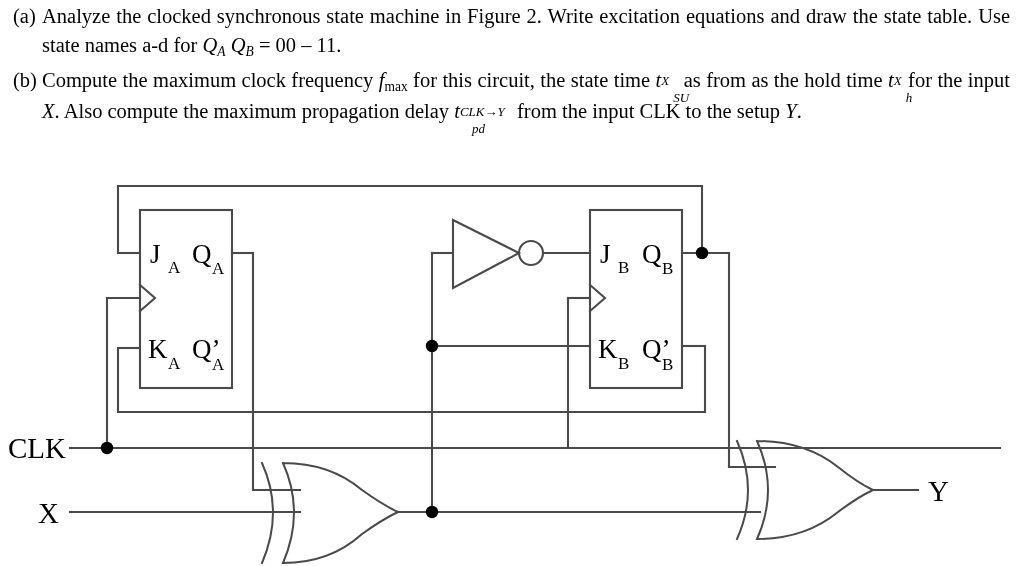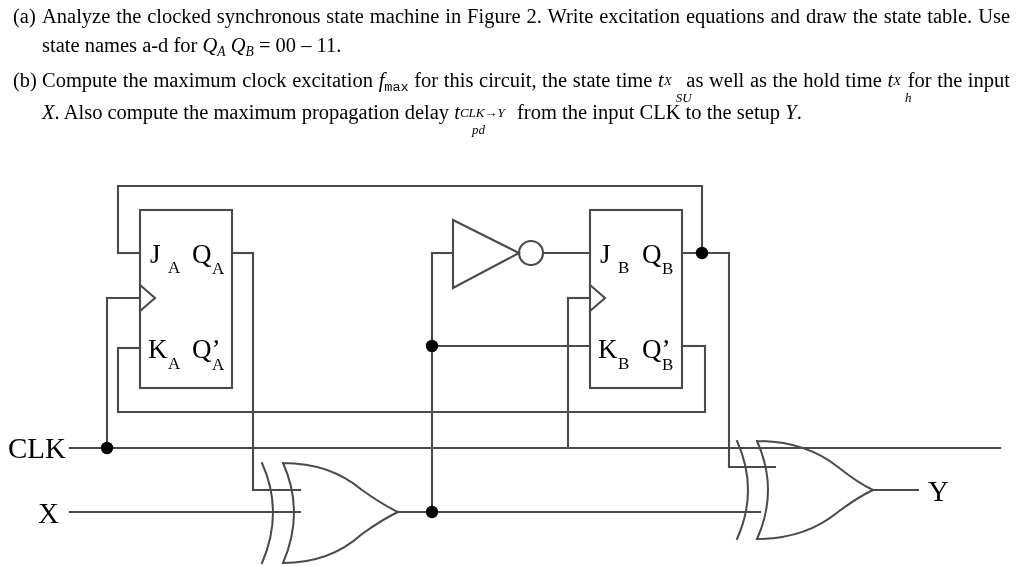--- a/index.html
+++ b/index.html
@@ -48,21 +48,20 @@
     text-justify: inter-word;
   }
   .qitem.a { position: absolute; top: 2px; left: 0; width: 1024px; }
   .qitem.b { position: absolute; top: 66px; left: 0; width: 1024px; }
 
   .mi { font-style: italic; }
   .sub {
     font-size: 0.66em;
     vertical-align: -0.32em;
     font-style: normal;
-    font-family: Liberation Mono, monospace;
   }
   .subi {
     font-size: 0.66em;
     vertical-align: -0.32em;
     font-style: italic;
   }
   .stack {
     display: inline-block;
     vertical-align: baseline;
     position: relative;
@@ -119,21 +118,21 @@
     <div class="qitem a">
       <div class="marker">(a)</div>
       <div class="qtext">
         <span>Analyze the clocked synchronous state machine in Figure 2.  Write excitation equations and</span>
         <span>draw the state table. Use state names a-d for </span><span class="mi">Q</span><span class="subi">A</span><span>&nbsp;</span><span class="mi">Q</span><span class="subi">B</span><span> = 00 – 11.</span>
       </div>
     </div>
 
     <div class="qitem b">
       <div class="marker">(b)</div>
-      <div class="qtext"><span>Compute the maximum clock excitation </span><span class="mi">f</span><span class="sub">max</span><span> for this circuit, the state time </span><span class="mi">t</span><span class="stack"><span class="sup">X</span><span class="sbt">SU</span></span><span style="display:inline-block;width:17px"></span><span> as well as the</span>
+      <div class="qtext"><span>Compute the maximum clock frequency </span><span class="mi">f</span><span class="sub">max</span><span> for this circuit, the state time </span><span class="mi">t</span><span class="stack"><span class="sup">X</span><span class="sbt">SU</span></span><span style="display:inline-block;width:17px"></span><span> as from as the</span>
         <span>hold time </span><span class="mi">t</span><span class="stack"><span class="sup">X</span><span class="sbt">h</span></span><span style="display:inline-block;width:9px"></span><span> for the input </span><span class="mi">X</span><span>. Also compute the maximum propagation delay </span><span class="mi">t</span><span class="stack"><span class="sup">CLK→Y</span><span class="sbt">pd</span></span><span style="display:inline-block;width:52px"></span><span> from the</span>
         <span>input CLK to the setup </span><span class="mi">Y</span><span>.</span>
       </div>
     </div>
   </div>
 
   <div id="circuit">
     <svg width="1024" height="406" viewBox="0 0 1024 406" xmlns="http://www.w3.org/2000/svg">
       <g fill="none" stroke="#4a4a4a" stroke-width="2.1" stroke-linecap="square">
 

